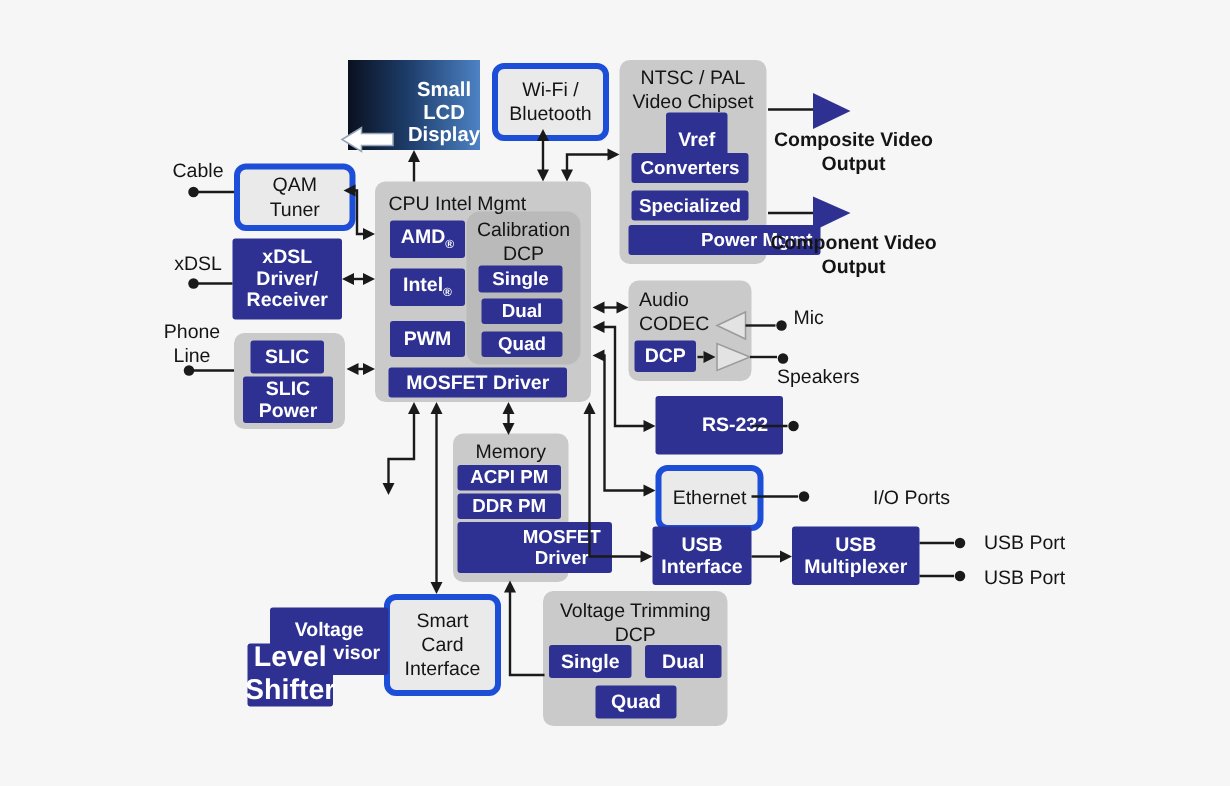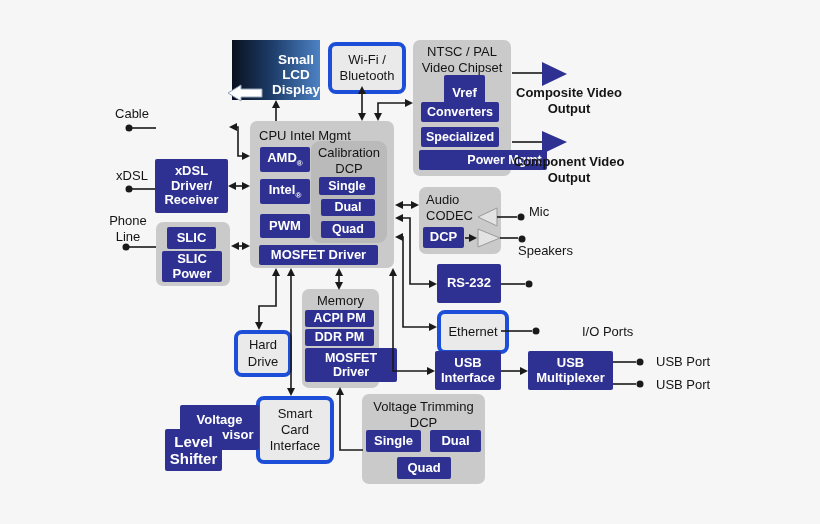--- a/index.html
+++ b/index.html
@@ -44,24 +44,24 @@
   <div class="title ctr pre" style="left:311px;top:145px;width:76px;">Calibration
 DCP</div>
   <div class="title ctr pre" style="left:413px;top:44px;width:98px;">NTSC / PAL
 Video Chipset</div>
   <div class="title pre" style="left:426px;top:192px;">Audio
 CODEC</div>
   <div class="title ctr" style="left:302px;top:293px;width:77px;">Memory</div>
   <div class="title ctr pre" style="left:362px;top:399px;width:123px;">Voltage Trimming
 DCP</div>
 
+  <div class="lightbox pre" style="left:156px;top:109px;width:73px;height:37px;">QAM
+Tuner</div>
   <div class="lightbox pre" style="left:328px;top:42px;width:70px;height:44px;">Wi-Fi /
 Bluetooth</div>
-  <div class="lightbox pre" style="left:234px;top:330px;width:50px;height:39px;">Hard
-Drive</div>
   <div class="lightbox pre" style="left:256px;top:396px;width:70px;height:60px;">Smart
 Card
 Interface</div>
   <div class="lightbox" style="left:437px;top:310px;width:64px;height:36px;">Ethernet</div>
 
   <div class="lcd pre" style="left:232px;top:40px;width:88px;height:60px;">Small LCD
 Display</div>
 
   <div class="blue pre" style="left:155px;top:159px;width:73px;height:54px;font-size:13px;">xDSL
 Driver/
@@ -81,30 +81,30 @@
   <div class="blue" style="left:321px;top:199px;width:54px;height:17px;">Dual</div>
   <div class="blue" style="left:321px;top:221px;width:54px;height:17px;">Quad</div>
   <div class="blue" style="left:259px;top:245px;width:119px;height:20px;font-size:13px;">MOSFET Driver</div>
 
   <div class="blue" style="left:444px;top:75px;width:41px;height:36px;font-size:13px;">Vref</div>
   <div class="blue" style="left:421px;top:102px;width:78px;height:20px;">Converters</div>
   <div class="blue" style="left:421px;top:127px;width:78px;height:20px;">Specialized</div>
   <div class="blue" style="left:419px;top:150px;width:85px;height:20px;padding-left:43px;">Power Mgmt</div>
 
   <div class="blue" style="left:423px;top:227px;width:41px;height:21px;font-size:13px;">DCP</div>
-  <div class="blue" style="left:437px;top:264px;width:64px;height:39px;font-size:13px;">RS-232</div>
+  <div class="blue" style="left:437px;top:264px;width:64px;height:39px;font-size:13px;padding-left:21px;">RS-232</div>
 
   <div class="blue" style="left:305px;top:310px;width:69px;height:17px;">ACPI PM</div>
   <div class="blue" style="left:305px;top:329px;width:69px;height:17px;">DDR PM</div>
-  <div class="blue pre" style="left:305px;top:348px;width:92px;height:34px;">MOSFET
+  <div class="blue pre" style="left:305px;top:348px;width:67px;height:34px;padding-left:36px;">MOSFET
 Driver</div>
 
   <div class="blue pre" style="left:180px;top:376px;width:79px;height:45px;font-size:13px;margin-top:29px;">Voltage
 Supervisor</div>
-  <div class="blue pre" style="left:165px;top:429px;width:57px;height:42px;font-size:15px;">Level
+  <div class="blue pre" style="left:165px;top:429px;width:57px;height:42px;font-size:19px;">Level
 Shifter</div>
 
   <div class="blue" style="left:366px;top:430px;width:55px;height:22px;font-size:13px;">Single</div>
   <div class="blue" style="left:430px;top:430px;width:51px;height:22px;font-size:13px;">Dual</div>
   <div class="blue" style="left:397px;top:457px;width:54px;height:22px;font-size:13px;">Quad</div>
 
   <div class="blue pre" style="left:435px;top:351px;width:66px;height:39px;font-size:13px;">USB
 Interface</div>
   <div class="blue pre" style="left:528px;top:351px;width:85px;height:39px;font-size:13px;">USB
 Multiplexer</div>

